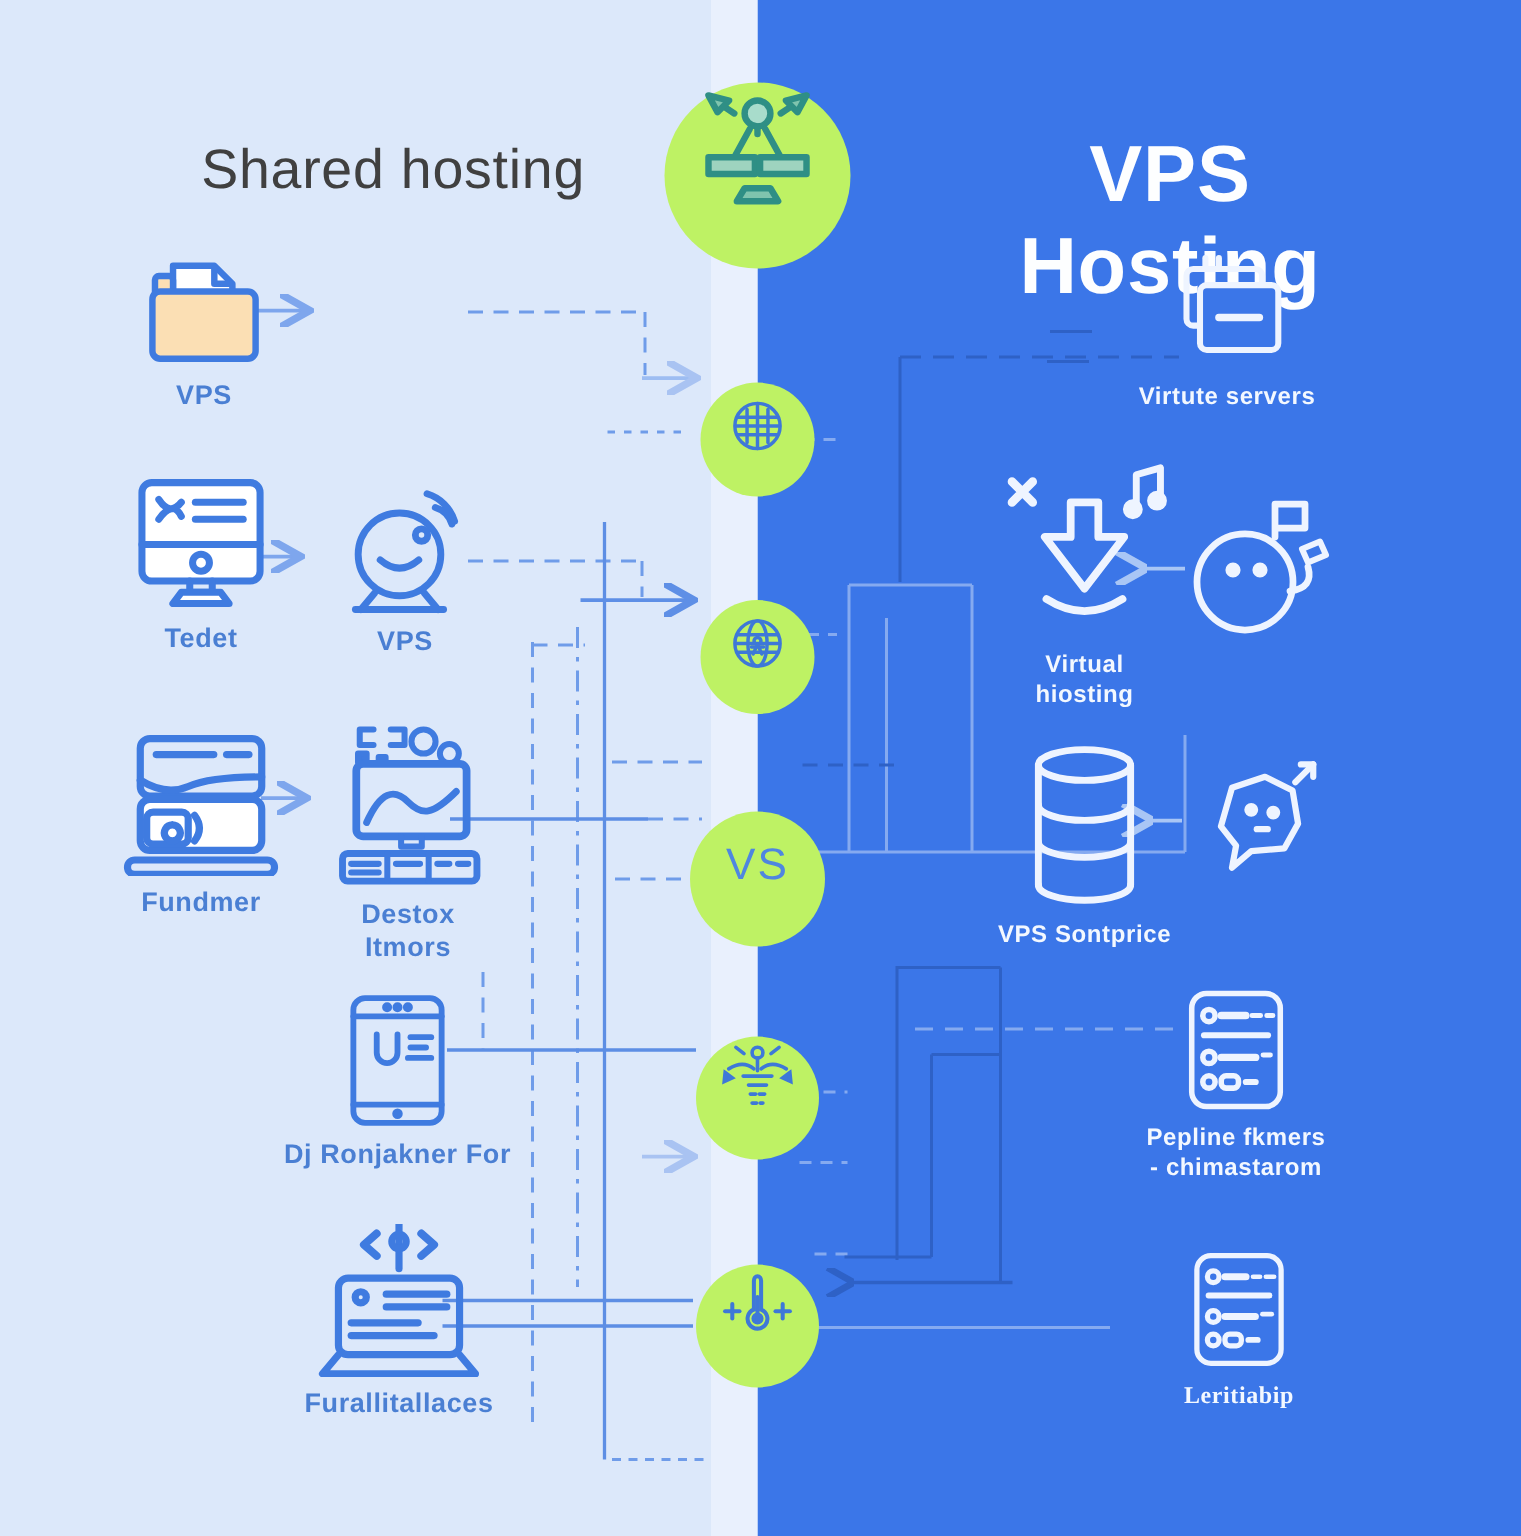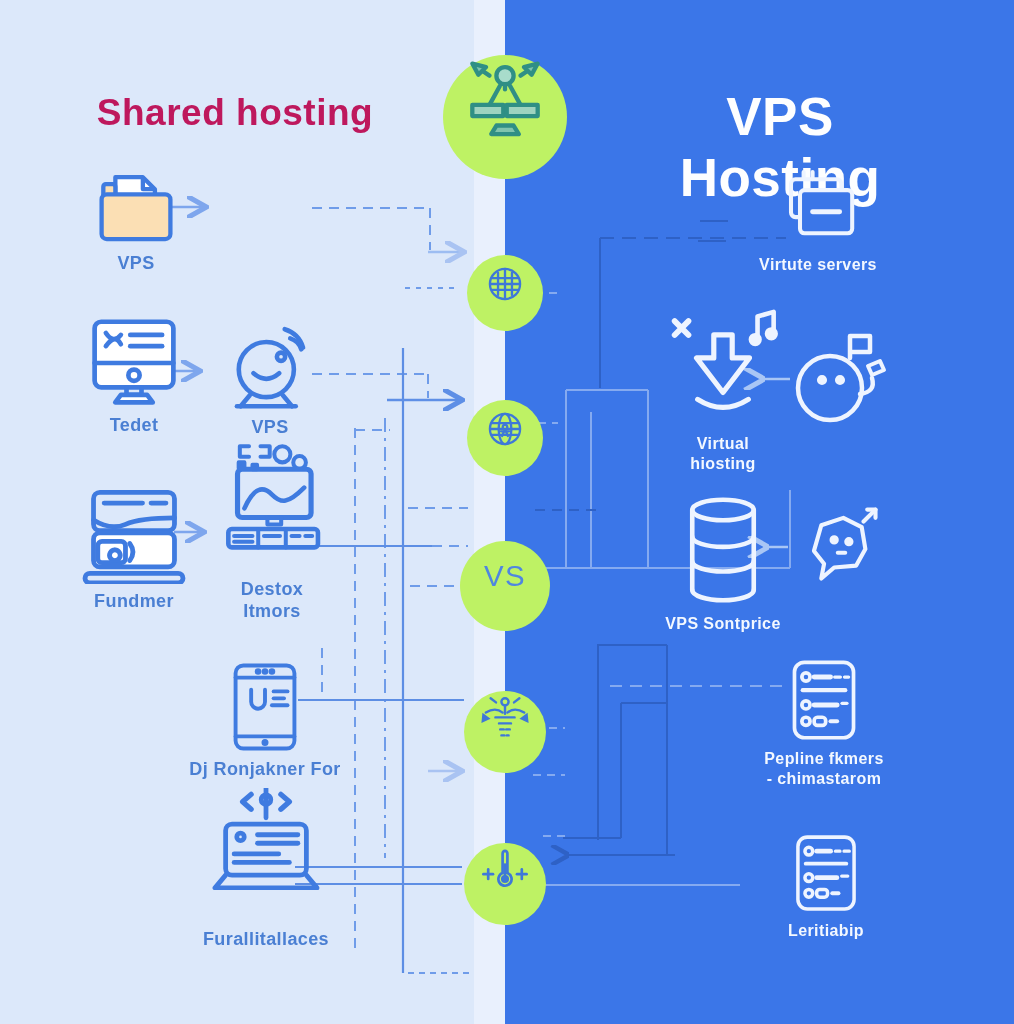--- a/index.html
+++ b/index.html
@@ -3,22 +3,22 @@
 <meta charset="utf-8">
 <style>
   html,body{margin:0;padding:0;background:#9fb6d8;}
   #stage{
     position:relative;width:1014px;height:1024px;overflow:hidden;
     font-family:"Liberation Sans", sans-serif;
     background:#dce8fa;
   }
   .bg-right{position:absolute;top:0;left:505px;width:509px;height:1024px;background:#3b76e8;}
   .bg-strip{position:absolute;top:0;left:474px;width:31px;height:1024px;background:#e9f0fd;}
-  .title-left{position:absolute;left:80px;top:92px;width:310px;text-align:center;
-    font-size:37px;font-weight:700;color:#be185d;letter-spacing:.5px;}
+  .title-left{position:absolute;left:80px;top:92px;width:310px;text-align:right;
+    font-size:37px;font-weight:400;color:#404040;letter-spacing:.5px;}
   .title-right{position:absolute;left:625px;top:86px;width:310px;text-align:center;
     font-size:53px;font-weight:800;color:#fdfeff;letter-spacing:.5px;}
   .item{position:absolute;display:flex;flex-direction:column;align-items:center;margin-left:18px;}
   .item .label{margin-top:7px;white-space:pre-line;text-align:center;line-height:1.22;}
   .l-label{color:#4a7fd3;font-weight:700;font-size:18px;letter-spacing:.4px;}
   .r-label{color:#f3f8ff;font-weight:700;font-size:16px;letter-spacing:.4px;}
   .circle{position:absolute;background:#bef264;border-radius:50%;
     display:flex;align-items:flex-start;justify-content:center;}
   svg{display:block;}
   .conn{position:absolute;left:0;top:0;pointer-events:none;}
@@ -256,21 +256,21 @@
         <rect x="12" y="44" width="76" height="32" rx="6" fill="#ffffff"></rect>
         <rect x="16" y="52" width="26" height="20" rx="4"></rect>
         <path d="M32 60 a5 5 0 1 0 0.1 0"></path>
           <path d="M46 54 q6 8 0 16"></path>
         <rect x="4" y="82" width="92" height="9" rx="4.5"></rect>
       </g>
     </svg>
     <div class="label l-label">Fundmer</div>
   </div>
 
-  <div class="item" style="left:192px;top:444px;width:124px;gap:20px;">
+  <div class="item" style="left:192px;top:484px;width:124px;">
     <svg width="116" height="108" viewBox="0 0 100 94">
       <g stroke="#3f7be0" stroke-width="3.5" fill="none" stroke-linecap="round" stroke-linejoin="round">
         <path d="M30 2 h-8 v9 h8"></path>
           <path d="M40 2 h8 v9 h-8"></path>
         <rect x="21" y="16" width="5" height="5" fill="#3f7be0"></rect>
         <rect x="33" y="18" width="4" height="4" fill="#3f7be0"></rect>
         <circle cx="59" cy="9" r="7"></circle>
           <circle cx="74" cy="16" r="5.5"></circle>
         <rect x="20" y="22" width="64" height="42" rx="4" stroke-width="4.5"></rect>
         <path d="M26 56 C 34 38 42 36 50 44 S 64 52 78 38" stroke-width="4"></path>
@@ -296,21 +296,21 @@
         <path d="M22 32 v14 a8 8 0 0 0 16 0 v-14"></path>
         <path d="M48 34 H64"></path>
           <path d="M48 42 H60"></path>
           <path d="M46 50 H64"></path>
         <circle cx="38" cy="93" r="1.8" fill="#3f7be0"></circle>
       </g>
     </svg>
     <div class="label l-label">Dj Ronjakner For</div>
   </div>
 
-  <div class="item" style="left:163px;top:788px;width:170px;gap:32px;">
+  <div class="item" style="left:163px;top:816px;width:170px;">
     <svg width="108" height="102" viewBox="0 0 100 96">
       <g stroke="#3f7be0" stroke-width="4.5" fill="none" stroke-linecap="round" stroke-linejoin="round">
         <path d="M36 6 L28 13 L36 20" stroke-width="5"></path>
         <path d="M64 6 L72 13 L64 20" stroke-width="5"></path>
         <path d="M50 0 V28"></path>
           <circle cx="50" cy="11" r="4.5"></circle>
         <rect x="12" y="34" width="76" height="48" rx="6"></rect>
         <circle cx="26" cy="46" r="3.5"></circle>
         <path d="M42 44 H80"></path>
           <path d="M42 52 H80"></path>
@@ -403,21 +403,21 @@
           <path d="M72 54 H78" stroke-width="4"></path>
         <circle cx="28" cy="76" r="5"></circle>
           <rect x="38" y="71" width="14" height="10" rx="4"></rect>
           <path d="M58 76 H66" stroke-width="5"></path>
       </g>
     </svg>
     <div class="label r-label">Pepline fkmers
 - chimastarom</div>
   </div>
 
-  <div class="item" style="left:708px;top:832px;width:200px;">
+  <div class="item" style="left:708px;top:832px;width:200px;font-family:Liberation Serif, serif;">
     <svg width="78" height="82" viewBox="0 0 100 100">
       <g stroke="#eef4ff" stroke-width="4.5" fill="none" stroke-linecap="round" stroke-linejoin="round">
         <rect x="14" y="4" width="72" height="92" rx="12"></rect>
         <circle cx="28" cy="22" r="5"></circle>
           <path d="M38 22 H56" stroke-width="6"></path>
           <path d="M62 22 H68 M73 22 H80" stroke-width="4"></path>
         <path d="M24 38 H76" stroke-width="5"></path>
         <circle cx="28" cy="56" r="5"></circle>
           <path d="M38 56 H64" stroke-width="6"></path>
           <path d="M70 54 H78" stroke-width="4"></path>

